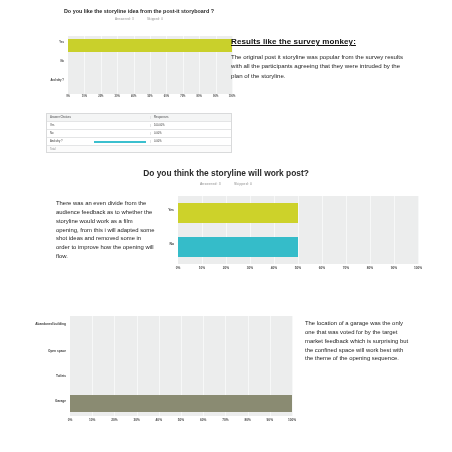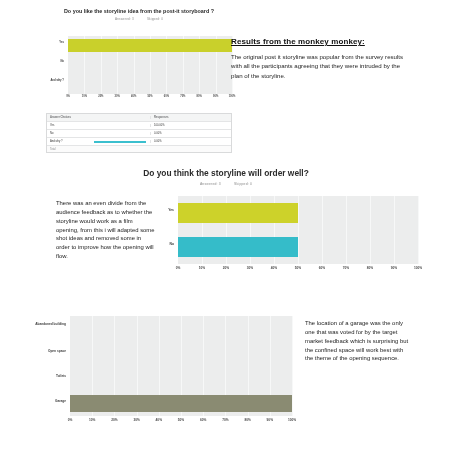--- a/index.html
+++ b/index.html
@@ -186,26 +186,26 @@
       </div>
       <div class="c2">0.00%</div>
     </div>
     <div class="trow tfoot">
       <div class="c1">Total</div>
       <div class="c2"></div>
     </div>
   </div>
 
   <div id="note1">
-    <h2>Results from the monkey monkey:</h2>
+    <h2>Results like the survey monkey:</h2>
     <p>The original post it storyline was popular from the survey results with all the participants agreeing that they were intruded by the plan of the storyline.</p>
   </div>
 
   <div id="sec2">
-    <div class="chart-title">Do you think the storyline will order well?</div>
+    <div class="chart-title">Do you think the storyline will work post?</div>
     <div class="chart-sub">
       <span>Answered: 3</span>
       <span>Skipped: 0</span>
     </div>
     <div class="plotwrap">
       <div class="plot" id="plot2">
           <div class="gridline" style="left: 24px;"></div>
           <div class="gridline" style="left: 48px;"></div>
           <div class="gridline" style="left: 72px;"></div>
           <div class="gridline" style="left: 96px;"></div>

